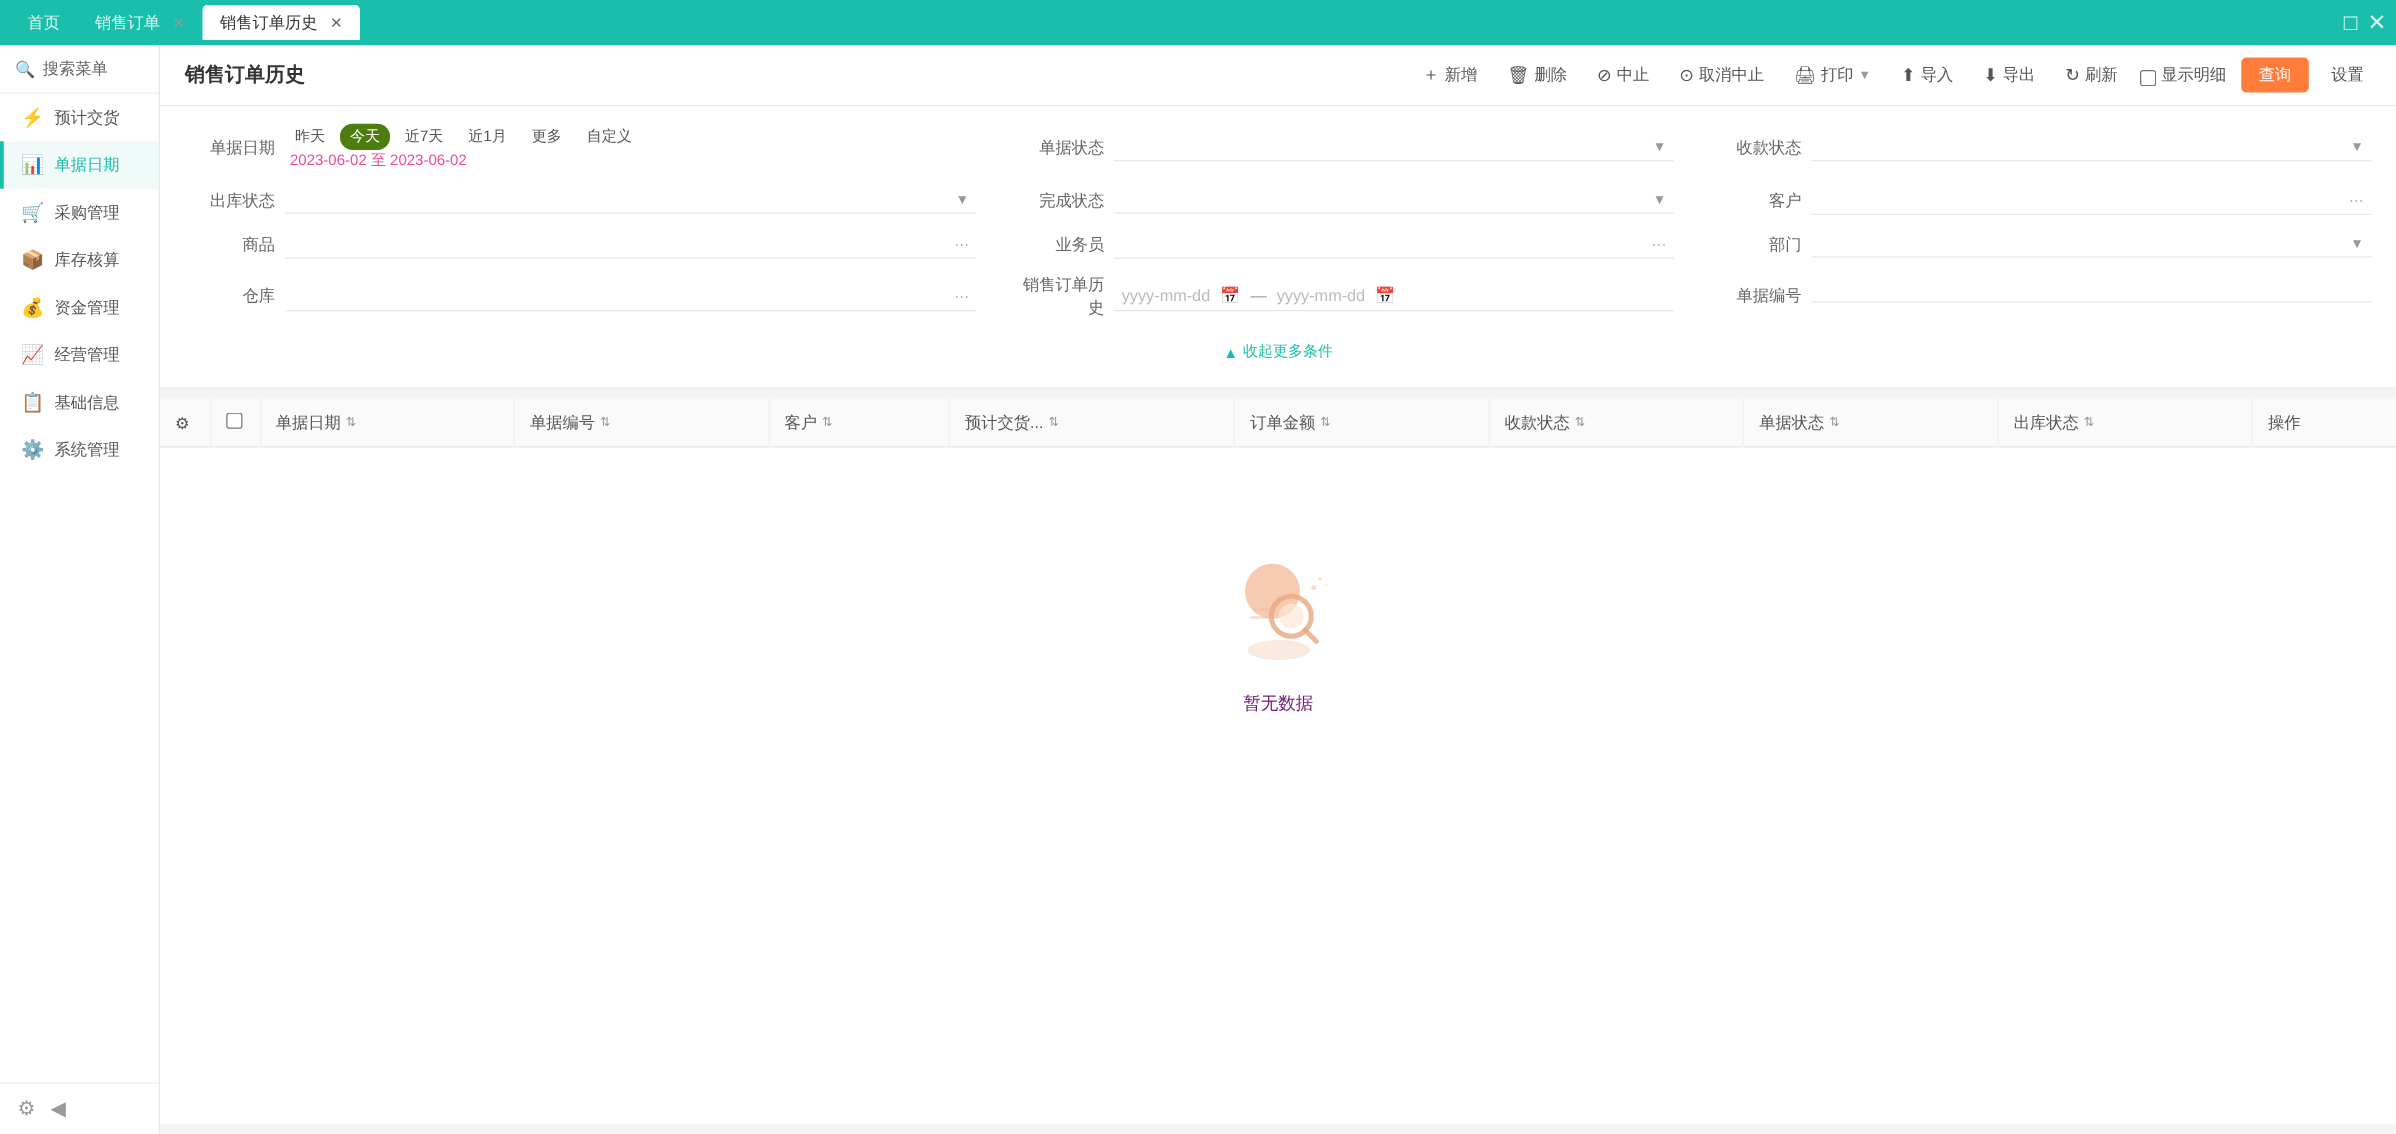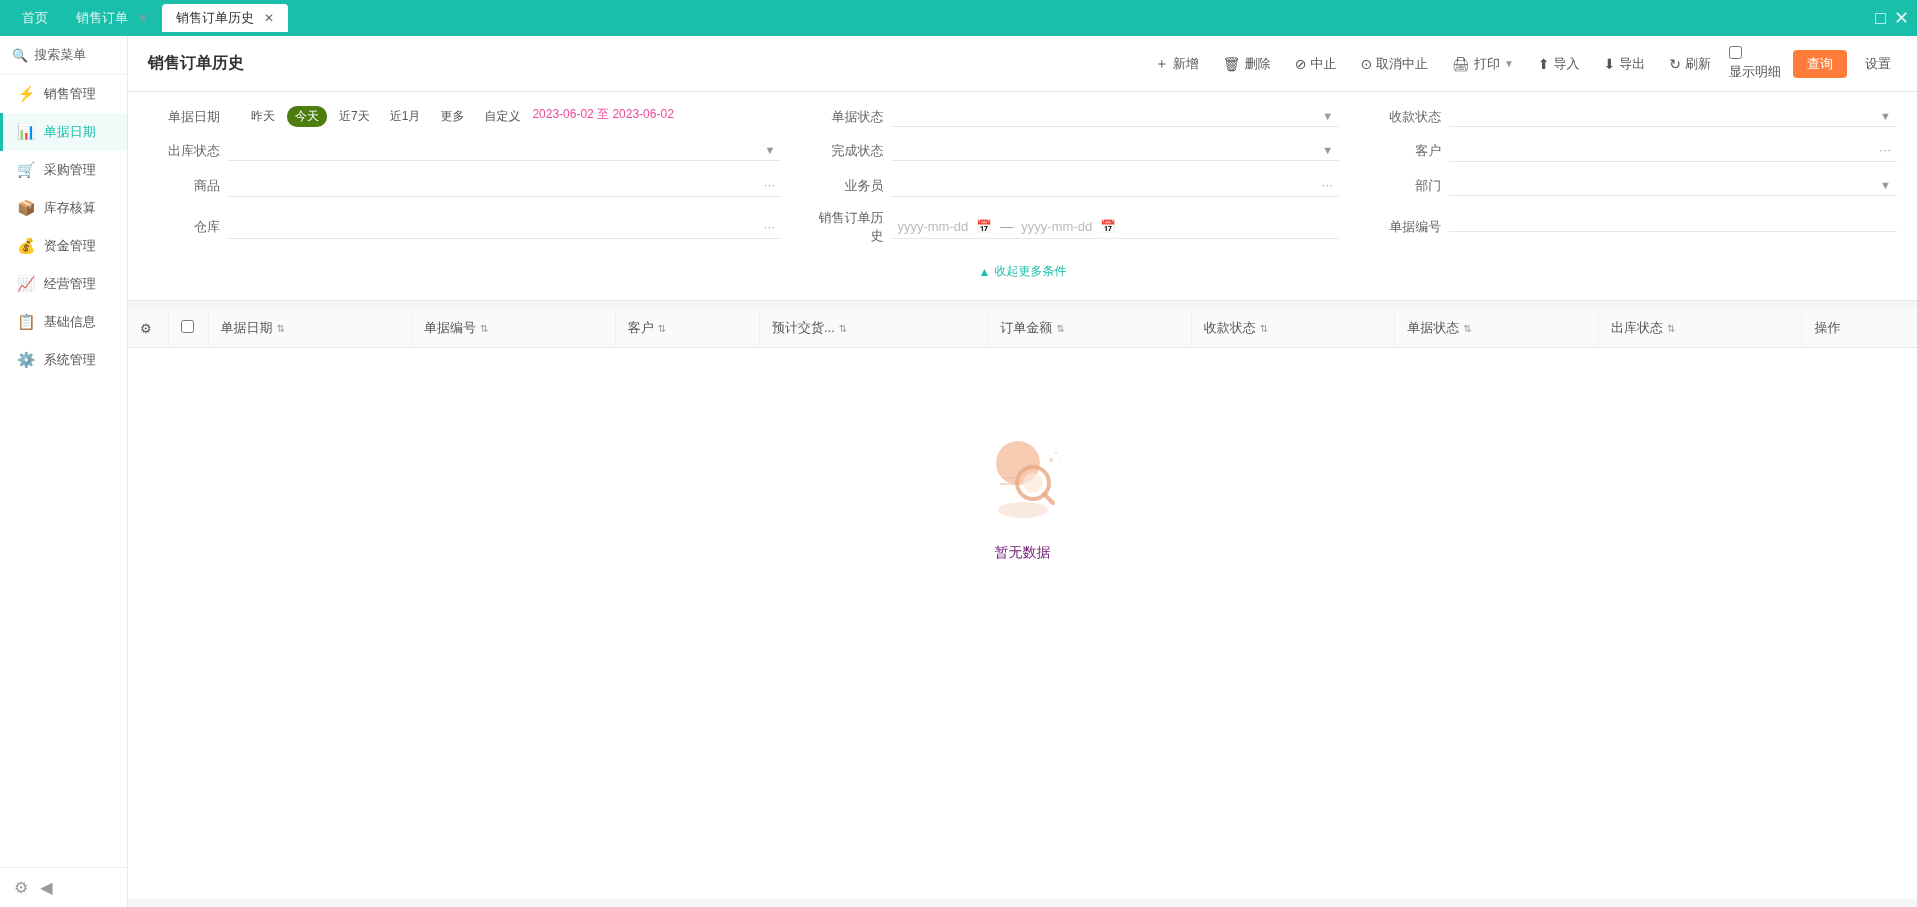--- a/index.html
+++ b/index.html
@@ -141,25 +141,24 @@
       background: #ff7c3a;
       color: #fff;
       border-radius: 4px;
       padding: 5px 14px;
       cursor: pointer;
       font-size: 13px;
       border: none;
     }
     .display-detail-check {
       display: flex;
-      align-items: flex-start;
+      align-items: flex-end;
       gap: 4px;
       font-size: 13px;
       color: #555;
-      flex-direction: column;
     }
     .display-detail-check input { cursor: pointer; }
 
     
     .filter-area {
       background: #fff;
       padding: 14px 20px;
       border-bottom: 1px solid #e8e8e8;
       flex-shrink: 0;
     }
@@ -363,21 +362,21 @@
 
 <div class="main-layout">
 
   <div class="sidebar">
     <div class="sidebar-search">
       <span>🔍</span>
       <span>搜索菜单</span>
     </div>
     <div class="sidebar-item">
       <span class="icon">⚡</span>
-      <span>销售管理</span>
+      <span>预计交货</span>
     </div>
     <div class="sidebar-item active">
       <span class="icon">📊</span>
       <span>单据日期</span>
     </div>
     <div class="sidebar-item">
       <span class="icon">🛒</span>
       <span>采购管理</span>
     </div>
     <div class="sidebar-item">
@@ -453,21 +452,21 @@
           <span>设置</span>
         </div>
       </div>
     </div>
 
     <div class="filter-area">
 
       <div class="filter-row">
         <div class="filter-row-item" style="flex:1.2;">
           <span class="filter-label">单据日期</span>
-          <div style="display:flex;flex-direction:row;margin-left:15px;">
+          <div style="display:flex;flex-direction:column;">
             <div class="date-btn-group">
               <span class="date-btn">昨天</span>
               <span class="date-btn active">今天</span>
               <span class="date-btn">近7天</span>
               <span class="date-btn">近1月</span>
               <span class="date-btn">更多</span>
               <span class="date-btn">自定义</span>
             </div>
             <div class="date-range-text">2023-06-02 至 2023-06-02</div>
           </div>

